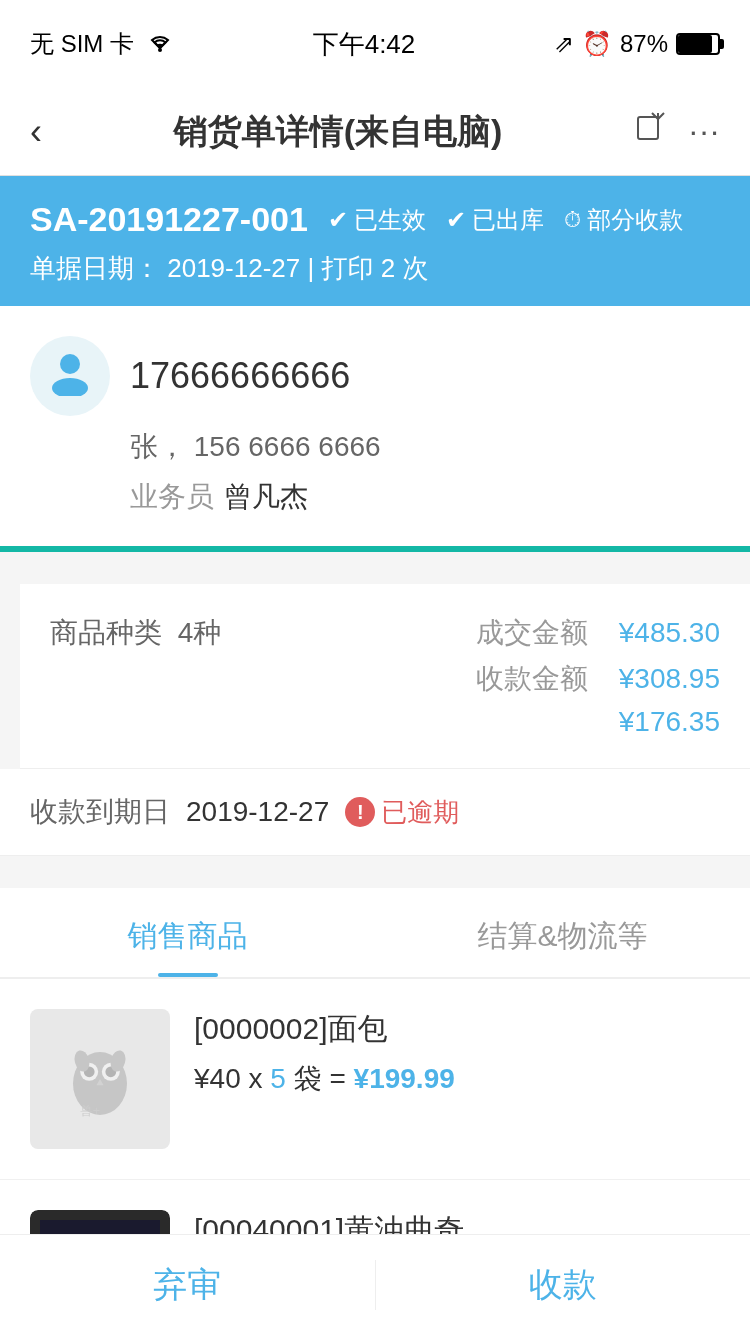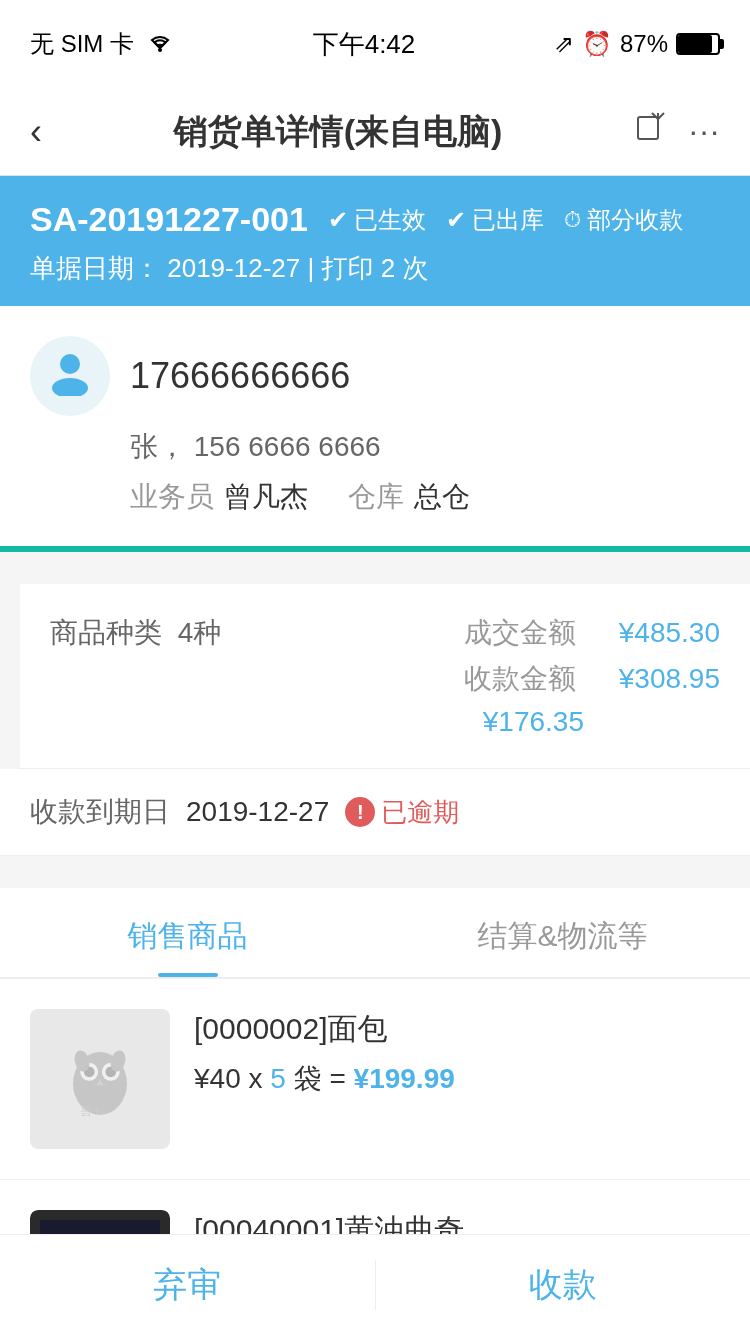--- a/index.html
+++ b/index.html
@@ -129,21 +129,21 @@
       padding: 30px;
       margin-top: 16px;
       display: flex;
       justify-content: space-between;
       align-items: flex-start;
       border-bottom: 1px solid #eee;
       margin-left: 20px;
     }
     .stats-left { font-size: 28px; color: #666; }
     .stats-right { display: flex; flex-direction: column; gap: 8px; text-align: right; }
-    .stat-row { display: flex; align-items: center; gap: 24px; font-size: 28px; }
+    .stat-row { display: flex; justify-content: flex-end; align-items: center; gap: 12px; font-size: 28px; }
     .stat-label { color: #999; }
     .stat-value { color: #4db3e8; font-weight: 500; min-width: 120px; text-align: right; }
 
     
     .due-section {
       background: #fff;
       padding: 24px 30px;
       margin-top: 0;
       border-bottom: 1px solid #eee;
       display: flex;
@@ -341,24 +341,20 @@
     <span class="customer-name">17666666666</span>
   </div>
   <div class="customer-phone">
     <span>张，</span> <span>156 6666 6666</span>
   </div>
   <div class="customer-info-row">
     <div class="info-item">
       <span class="info-label">业务员</span>
       <span class="info-value">曾凡杰</span>
     </div>
-    <div class="info-item">
-      <span class="info-label">仓库</span>
-      <span class="info-value">总仓</span>
-    </div>
   </div>
 </div>
 
 <div class="section-gap"></div>
 
 <div class="stats-section">
   <div class="stats-left">
     <span>商品种类</span>
     <span style="margin-left:8px;">4种</span>
   </div>

